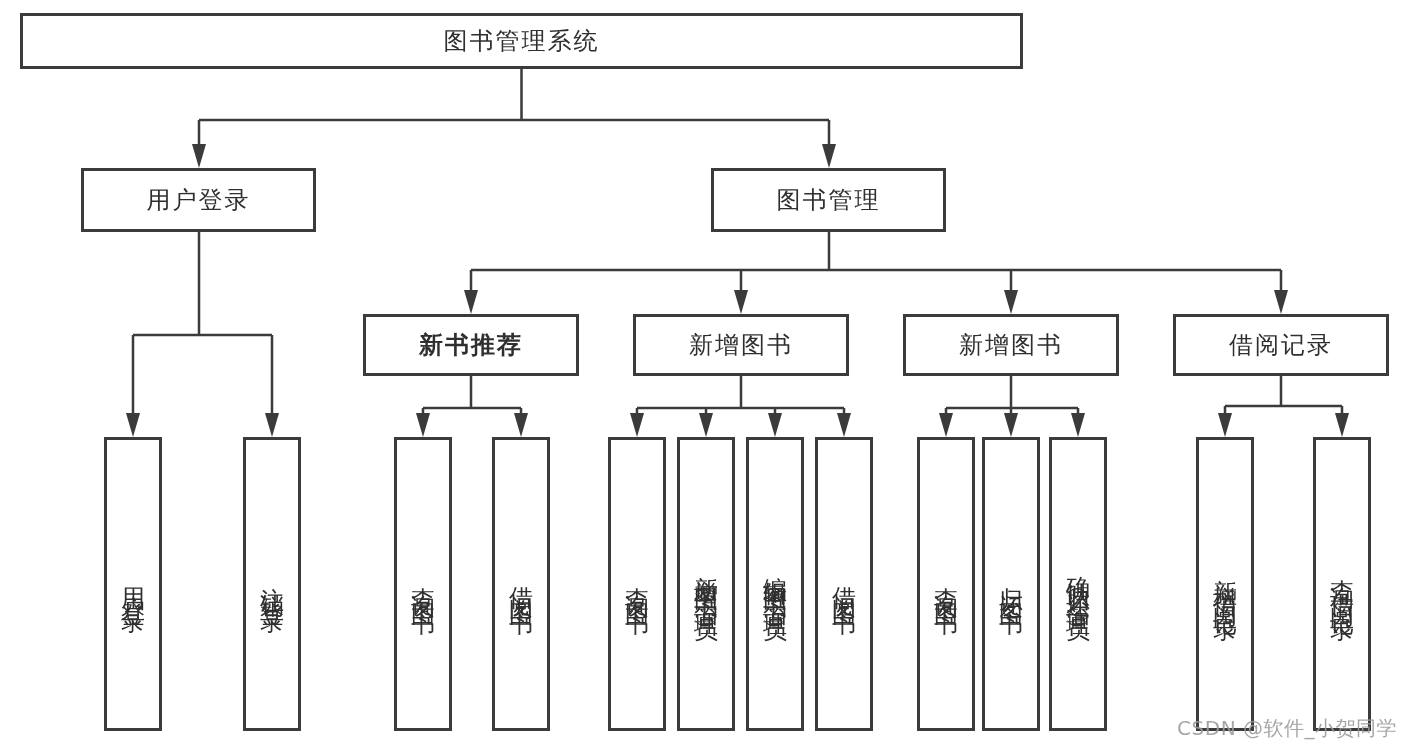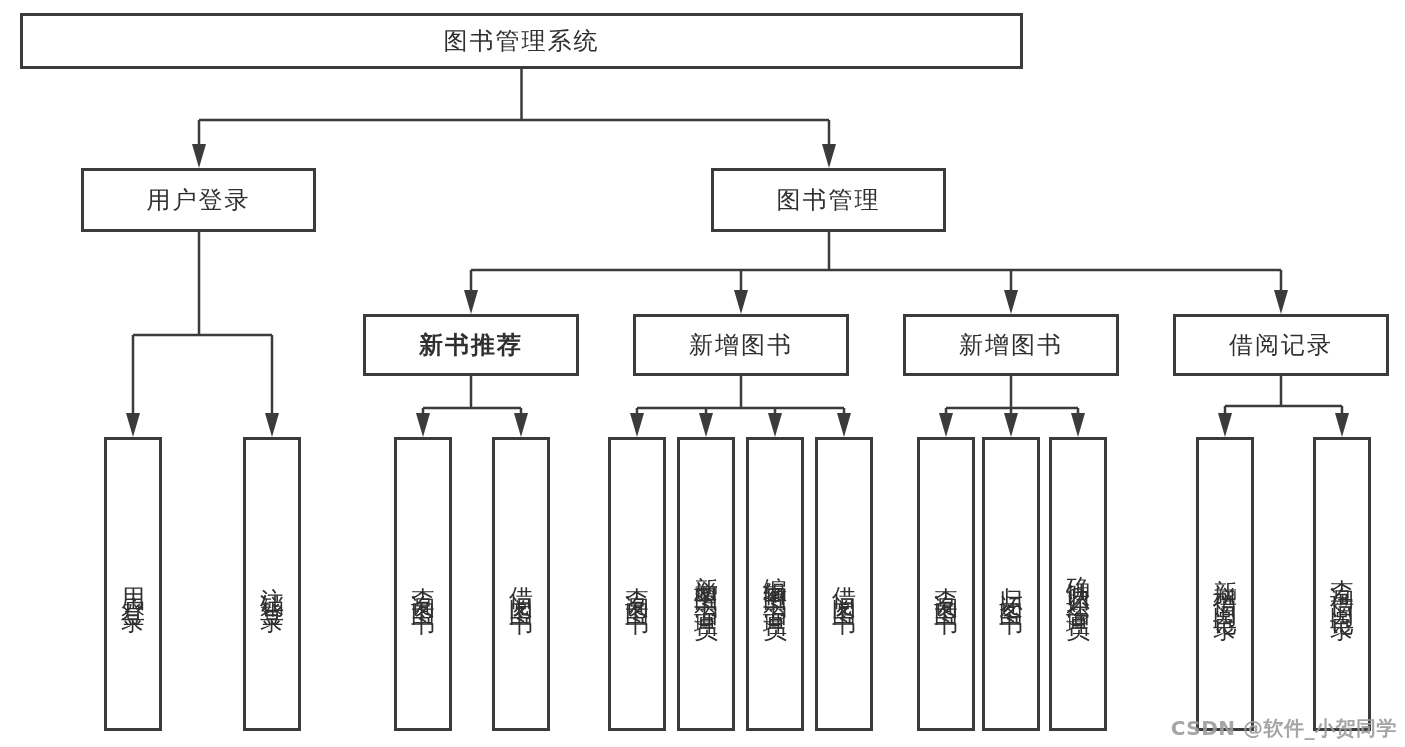--- a/index.html
+++ b/index.html
@@ -39,21 +39,20 @@
   .watermark {
     position: absolute;
     right: 8px;
     top: 715px;
     font-size: 20px;
     letter-spacing: 0.5px;
     color: #9c9c9c;
     opacity: 0.9;
     z-index: 10;
     white-space: nowrap;
-    font-weight: bold;
   }
 </style>
 </head>
 <body>
 
 <div class="canvas">
 
   <svg class="connectors" width="1405" height="747" viewBox="0 0 1405 747" aria-hidden="true">
     <g stroke="#3b3b3b" stroke-width="2.5" fill="#3b3b3b">
 

